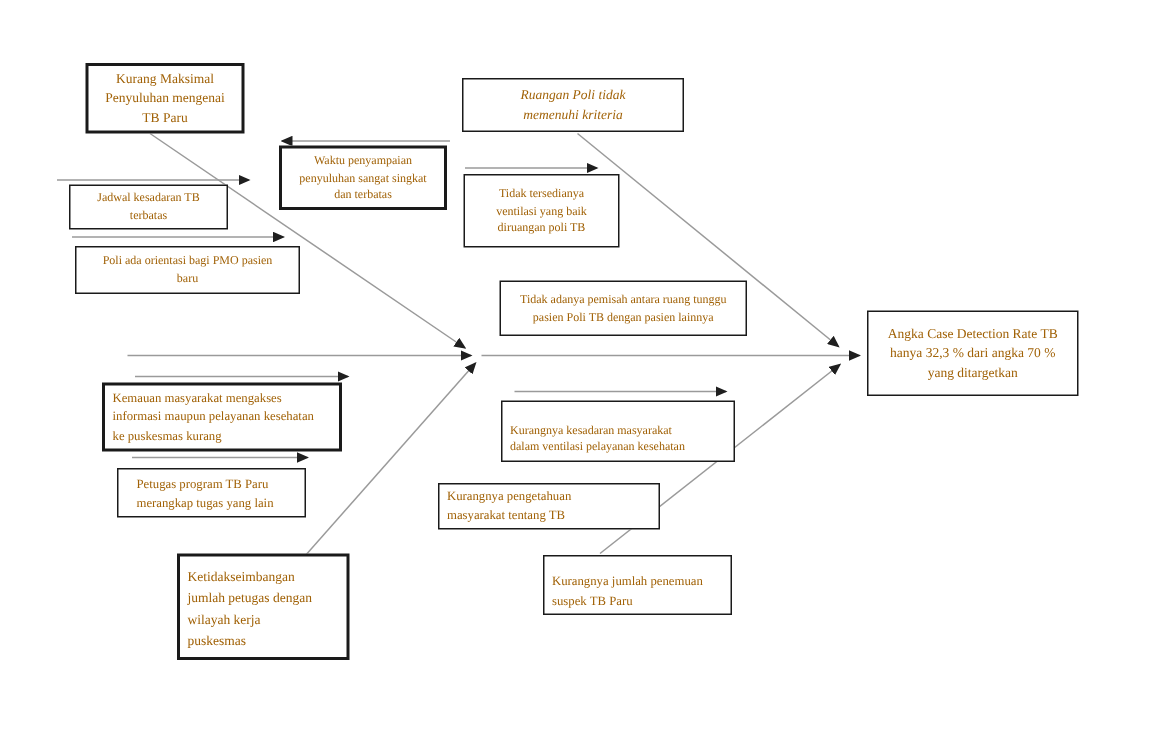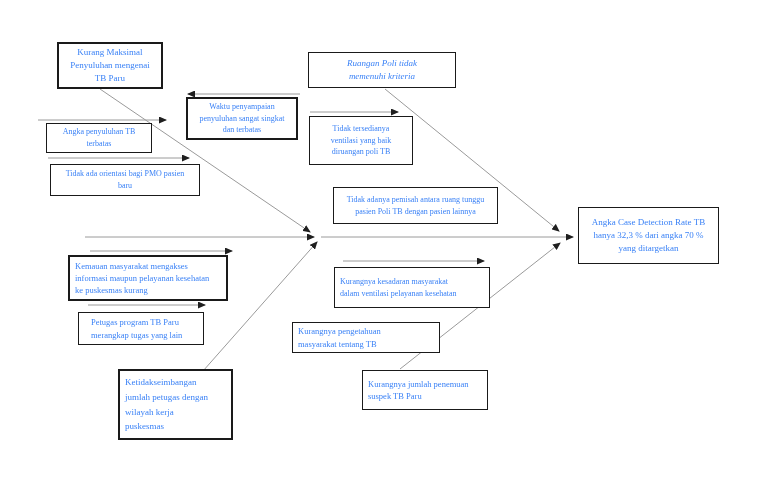--- a/index.html
+++ b/index.html
@@ -2,36 +2,36 @@
 <html><head>
 <meta charset="utf-8">
 <style>
   html, body { margin: 0; padding: 0; background: #ffffff; }
   #canvas {
     position: relative;
     width: 768px;
     height: 501px;
     background: #ffffff;
     font-family: "Liberation Serif", "DejaVu Serif", serif;
-    color: #3b82f6;
+    color: #a16207;
     overflow: hidden;
   }
   #lines { position: absolute; left: 0; top: 0; }
   .box {
     position: absolute;
     background: #ffffff;
     border: 1px solid #1a1a1a;
     box-sizing: border-box;
     display: flex;
     align-items: center;
     white-space: pre-line;
     line-height: 1.45;
   }
   .box.centered { justify-content: center; text-align: center; padding: 2px 4px; }
-  .box.leftal   { justify-content: flex-start; align-items: center; text-align: left; padding: 3px 5px; }
+  .box.leftal   { justify-content: flex-start; align-items: flex-end; text-align: left; padding: 3px 5px; }
   .box.bold-border { border-width: 2px; }
   .fs9  { font-size: 9px; }
   .fs85 { font-size: 8.5px; }
   .fs8  { font-size: 8px; }
   .lh-tall { line-height: 1.62; }
 </style>
 </head>
 <body>
 
 <div id="canvas">
@@ -71,26 +71,26 @@
 memenuhi kriteria</span>
   </div>
 
   <div class="box centered bold-border fs8" style="left:186px; top:97px; width:112px; height:43px;">
     <span>Waktu penyampaian
 penyuluhan sangat singkat
 dan terbatas</span>
   </div>
 
   <div class="box centered fs8" style="left:46px; top:123px; width:106px; height:30px;">
-    <span>Angka penyuluhan TB
+    <span>Jadwal kesadaran TB
 terbatas</span>
   </div>
 
   <div class="box centered fs8" style="left:50px; top:164px; width:150px; height:32px;">
-    <span>Tidak ada orientasi bagi PMO pasien
+    <span>Poli ada orientasi bagi PMO pasien
 baru</span>
   </div>
 
   <div class="box centered fs8" style="left:309px; top:116px; width:104px; height:49px;font-family:Liberation Serif, serif;">
     <span>Tidak tersedianya
 ventilasi yang baik
 diruangan poli TB</span>
   </div>
 
   <div class="box centered fs8" style="left:333px; top:187px; width:165px; height:37px;">

